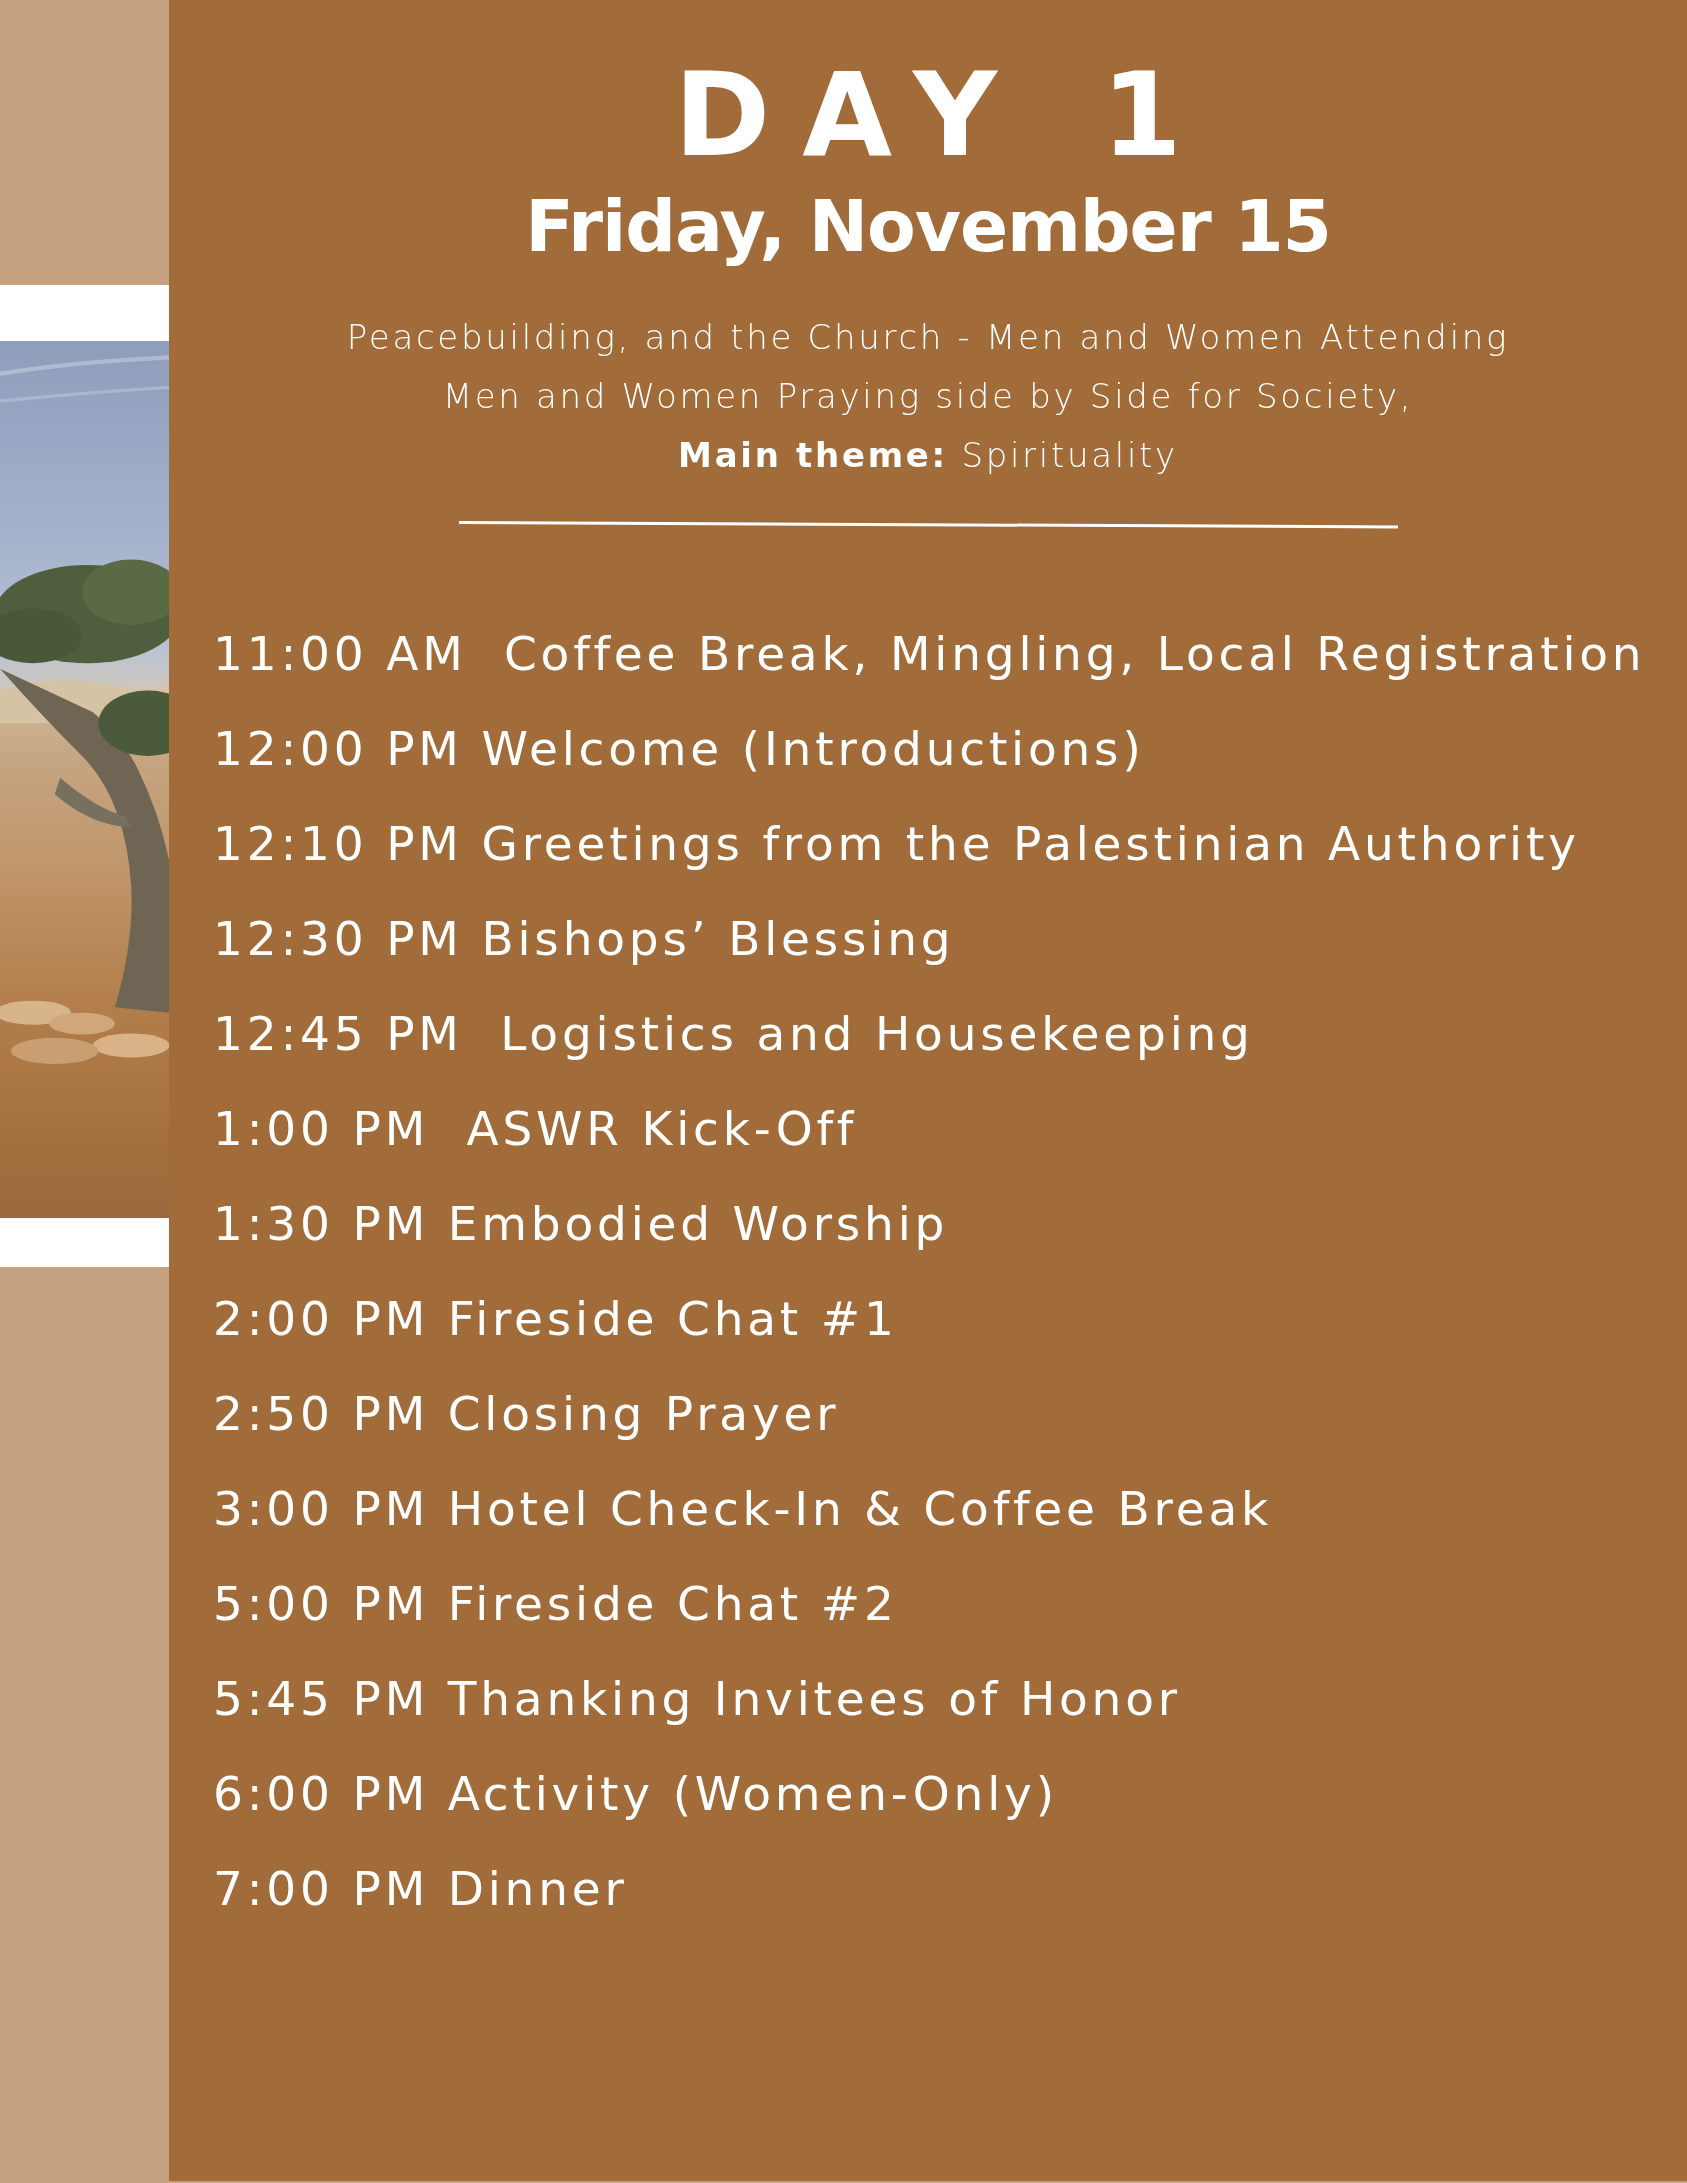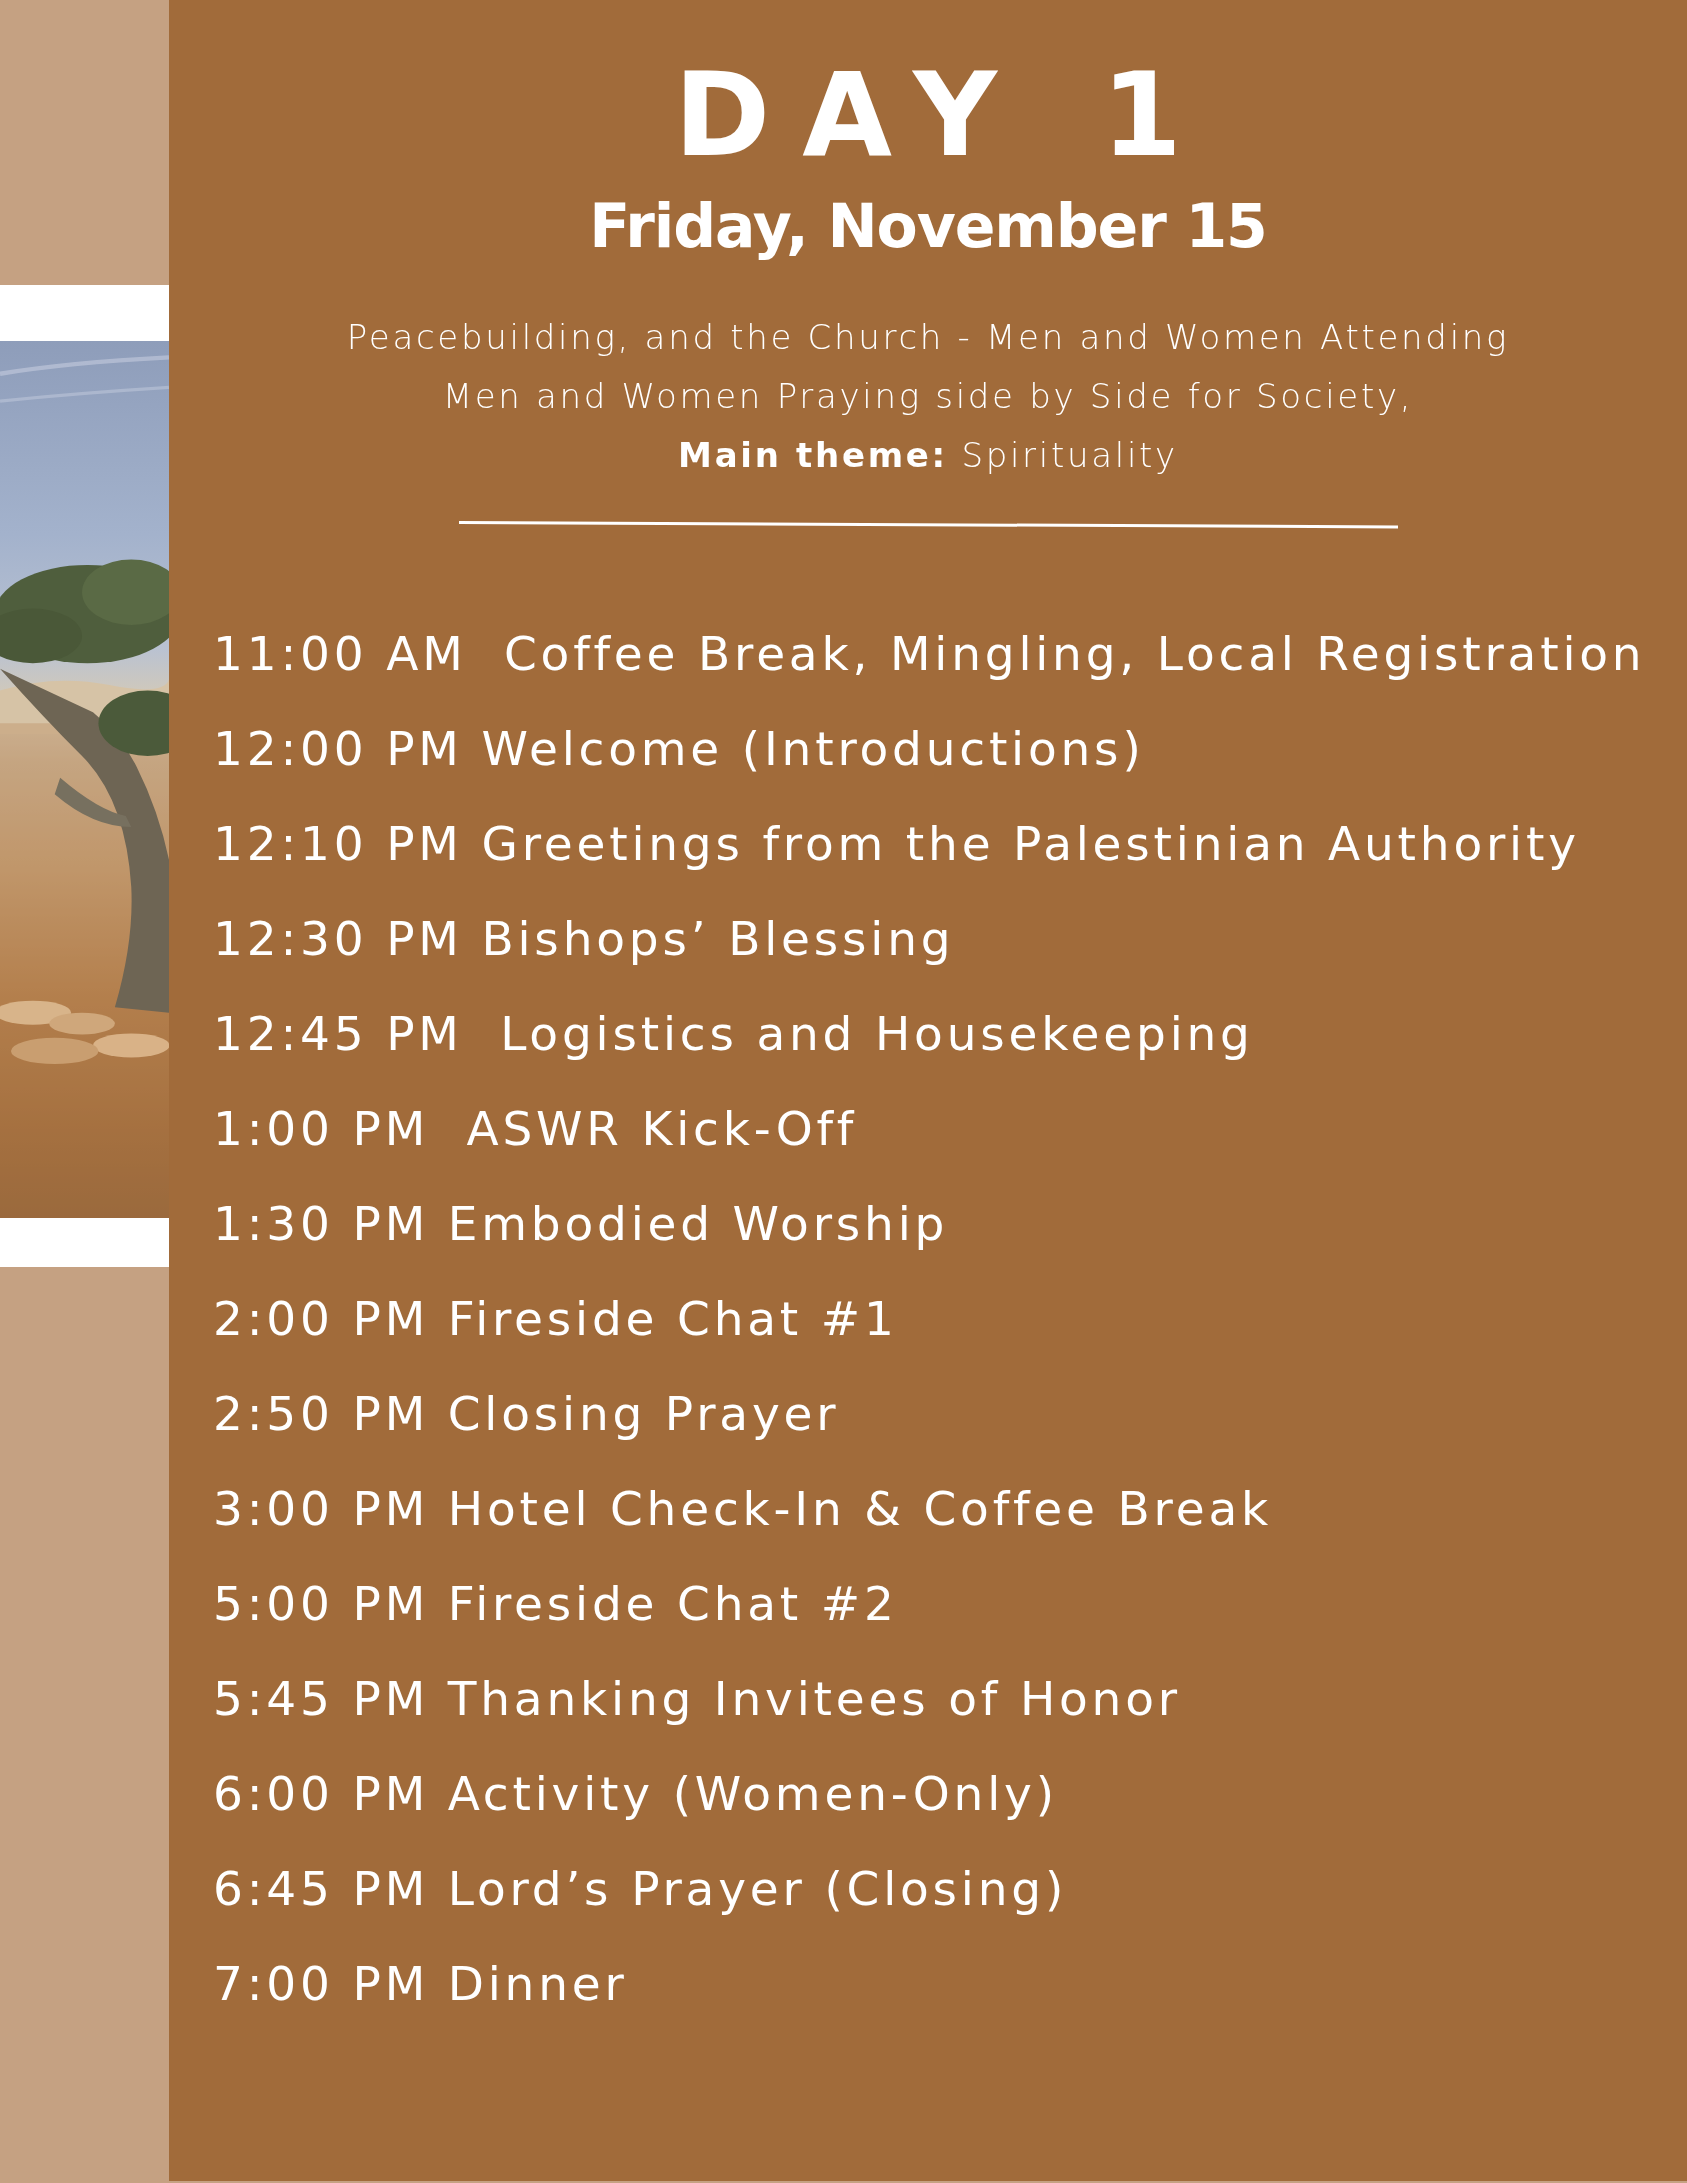--- a/index.html
+++ b/index.html
@@ -18,21 +18,21 @@
   .panel { position: absolute; left: 169px; top: 0; width: 1518px; height: 2181px; background: #A16B3A; }
   .bottom-edge { position: absolute; left: 169px; top: 2181px; width: 1518px; height: 2.2px; background: #C5A182; }
   .title {
     position: absolute; left: 169px; width: 1518px; top: 44px; text-align: center;
     color: #FFFFFF; font-family: "DejaVu Sans", sans-serif; font-weight: bold;
     font-size: 116px; line-height: 142px; letter-spacing: 32px; padding-left: 32px; box-sizing: border-box;
   }
   .date {
     position: absolute; left: 169px; width: 1518px; top: 180px; text-align: center;
     color: #FFFFFF; font-family: "DejaVu Sans", sans-serif; font-weight: bold;
-    font-size: 60px; line-height: 93px; letter-spacing: -1.1px;
+    font-size: 71px; line-height: 93px; letter-spacing: -1.1px;
   }
   .subtitle {
     position: absolute; left: 169px; width: 1518px; top: 308px; text-align: center;
     color: #FFFFFF; font-family: "DejaVu Sans", sans-serif; font-weight: 300;
     font-size: 34px; line-height: 59px; letter-spacing: 2.7px;
   }
   .subtitle .line { display: block; white-space: nowrap; }
   .subtitle .bold { font-weight: bold; }
   .divider { position: absolute; left: 459px; top: 521px; width: 939px; height: 2.7px; background: #FFFFFF; transform: rotate(0.27deg); transform-origin: left center; }
   .schedule { position: absolute; left: 213px; top: 606px; width: 1463px; }
@@ -94,16 +94,15 @@
   <div class="row"><span>12:30 PM</span><span> </span><span>Bishops’ Blessing</span></div>
   <div class="row"><span>12:45 PM</span><span>  </span><span>Logistics and Housekeeping</span></div>
   <div class="row"><span>1:00 PM</span><span>  </span><span>ASWR Kick-Off</span></div>
   <div class="row"><span>1:30 PM</span><span> </span><span>Embodied Worship</span></div>
   <div class="row"><span>2:00 PM</span><span> </span><span>Fireside Chat #1</span></div>
   <div class="row"><span>2:50 PM</span><span> </span><span>Closing Prayer</span></div>
   <div class="row"><span>3:00 PM</span><span> </span><span>Hotel Check-In &amp; Coffee Break</span></div>
   <div class="row"><span>5:00 PM</span><span> </span><span>Fireside Chat #2</span></div>
   <div class="row"><span>5:45 PM</span><span> </span><span>Thanking Invitees of Honor</span></div>
   <div class="row"><span>6:00 PM</span><span> </span><span>Activity (Women-Only)</span></div>
-  <div class="row"><span>6:45 PM</span><span> </span><span>Lord’s Prayer (Closing)</span></div>
   <div class="row"><span>7:00 PM</span><span> </span><span>Dinner</span></div>
 </div>
 
 
 </body></html>

